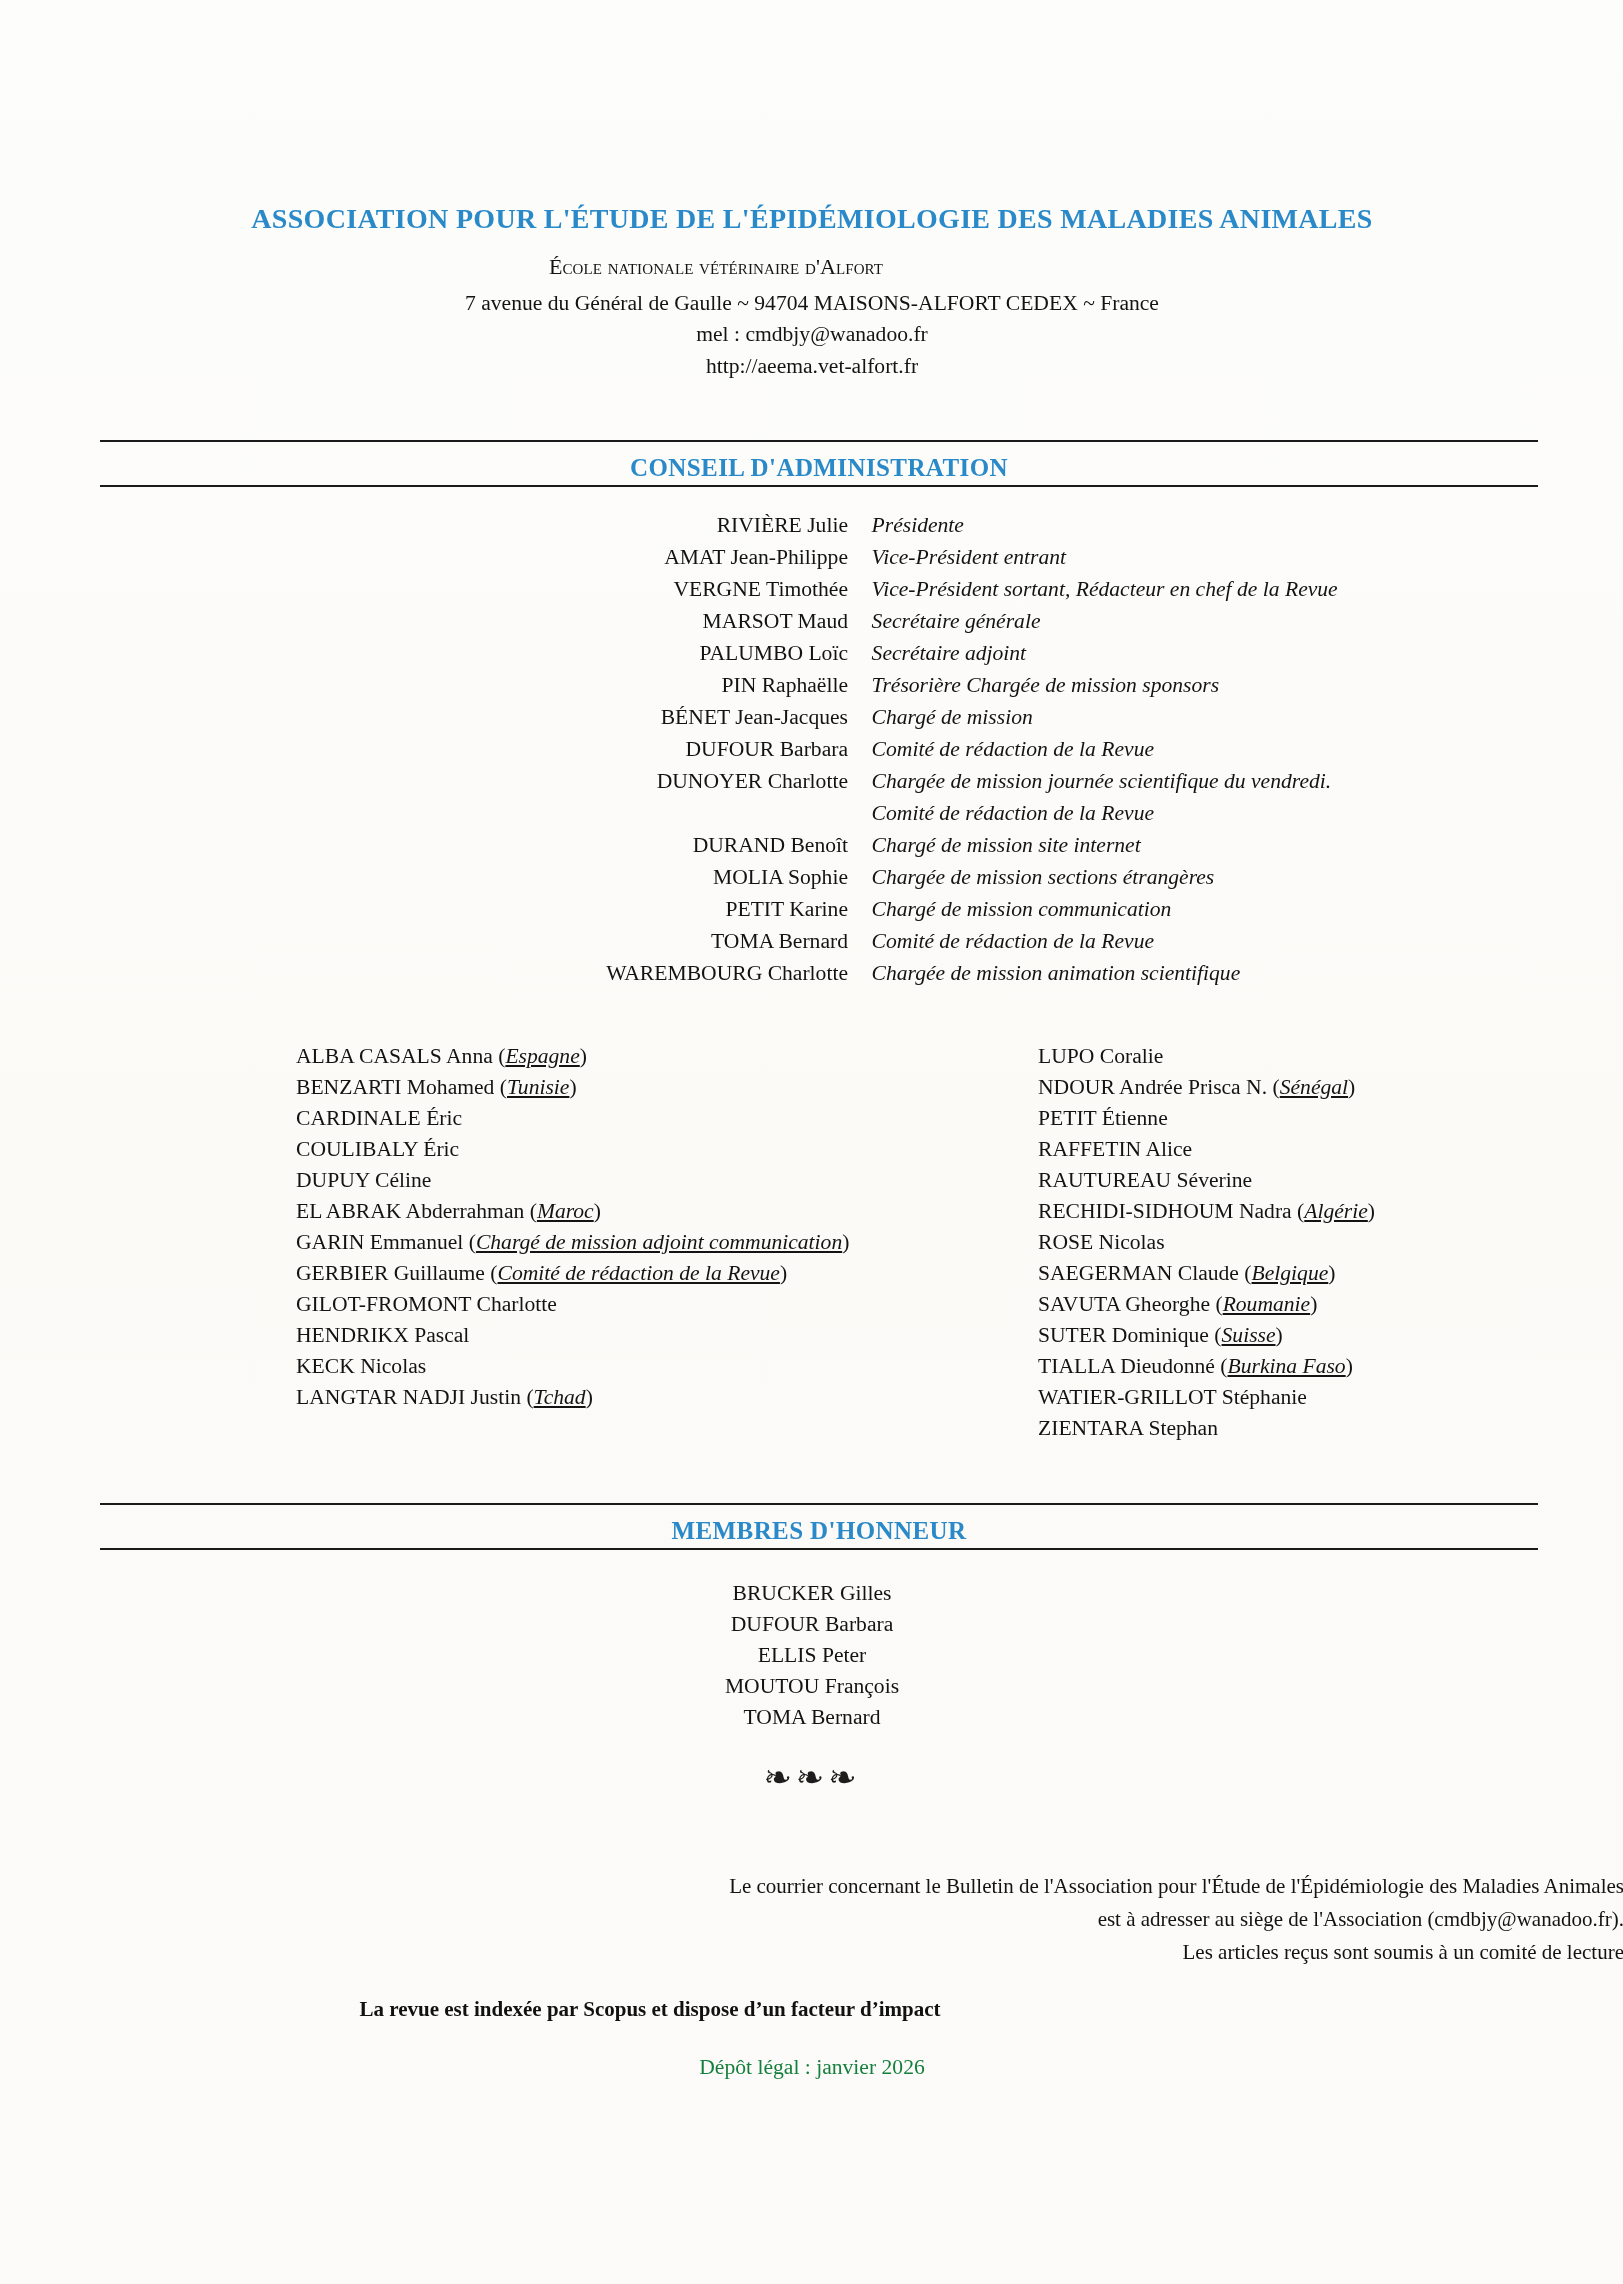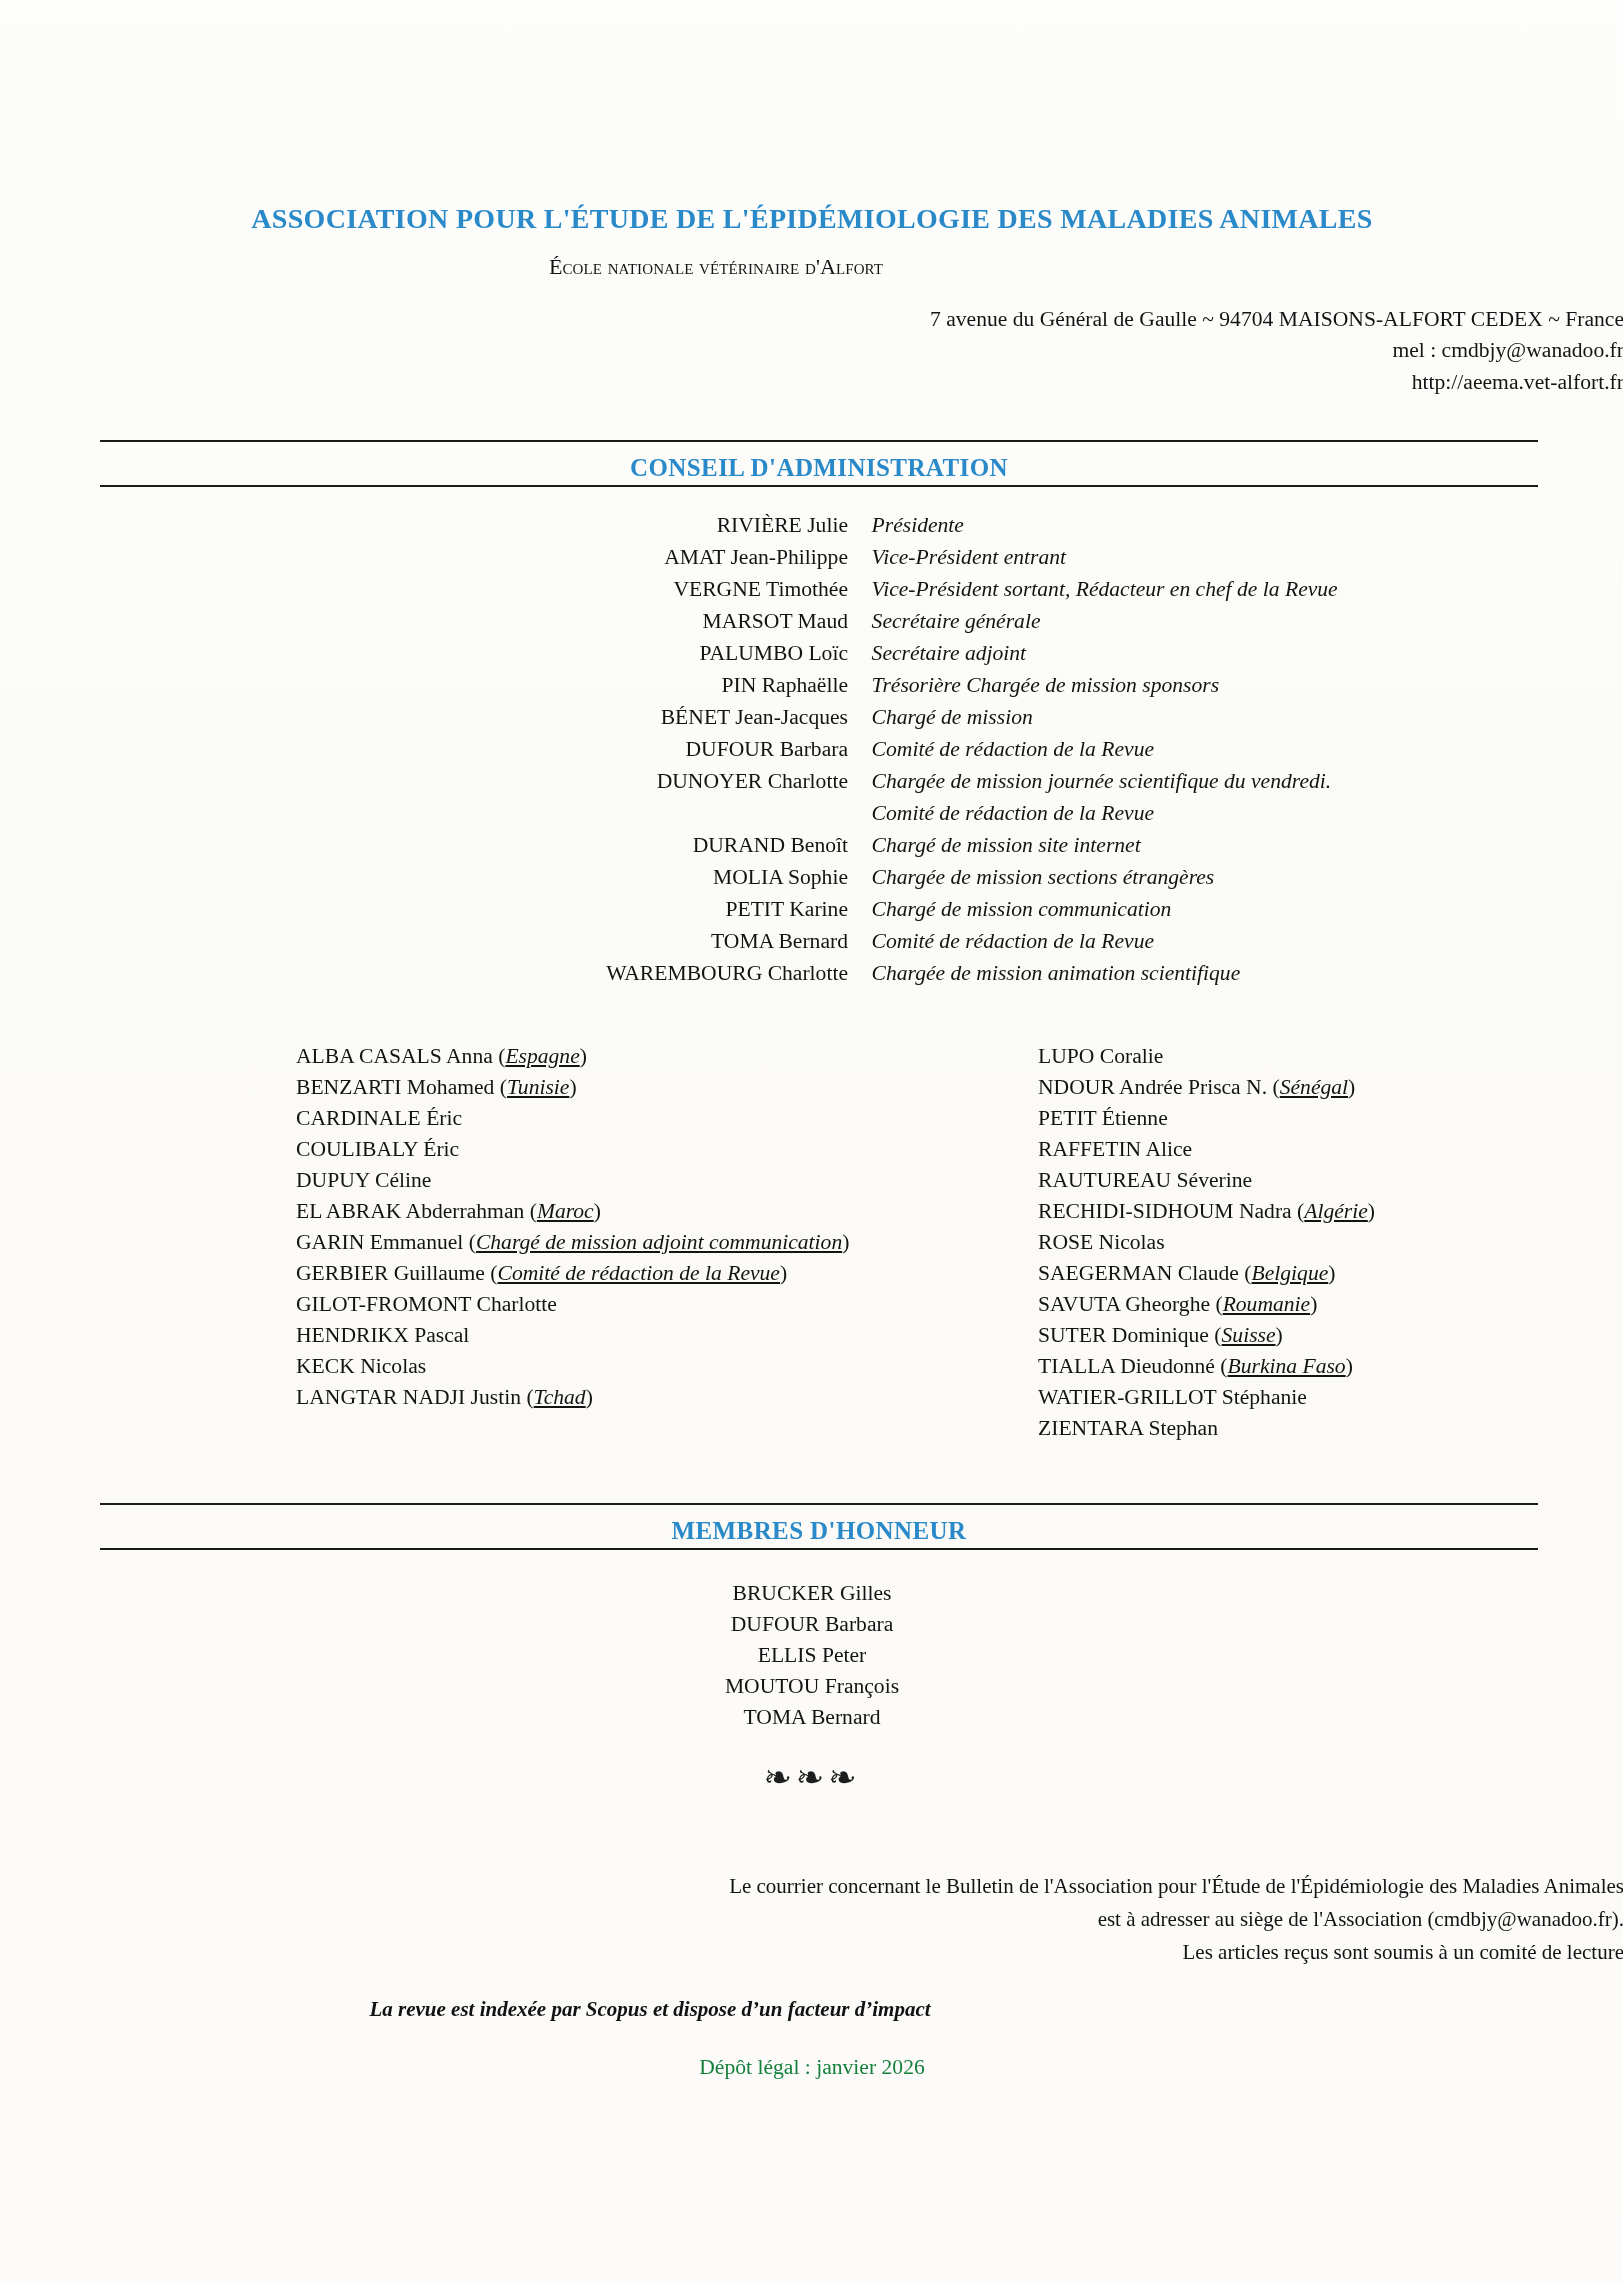--- a/index.html
+++ b/index.html
@@ -55,24 +55,23 @@
     font-size: 22px;
     font-variant: small-caps;
     letter-spacing: 0.1px;
     color: #141414;
   }
 
   .addr {
     position: absolute;
     left: 0;
     width: 1624px;
-    text-align: right;
+    text-align: center;
     font-size: 21.6px;
     color: #141414;
-    margin-top: 16px;
   }
   .addr-1 { top: 291px; }
   .addr-2 { top: 322px; }
   .addr-3 { top: 354px; }
 
   
   .rule {
     position: absolute;
     left: 100px;
     width: 1438px;
@@ -194,21 +193,20 @@
   .note-2 { top: 1907px; }
   .note-3 { top: 1940px; }
 
   .indexed {
     position: absolute;
     left: 0;
     top: 1997px;
     width: 1300px;
     text-align: center;
     font-size: 21px;
-    font-style: italic;
     font-weight: bold;
     color: #111111;
   }
 
   .depot {
     position: absolute;
     left: 0;
     top: 2055px;
     width: 1624px;
     text-align: center;

